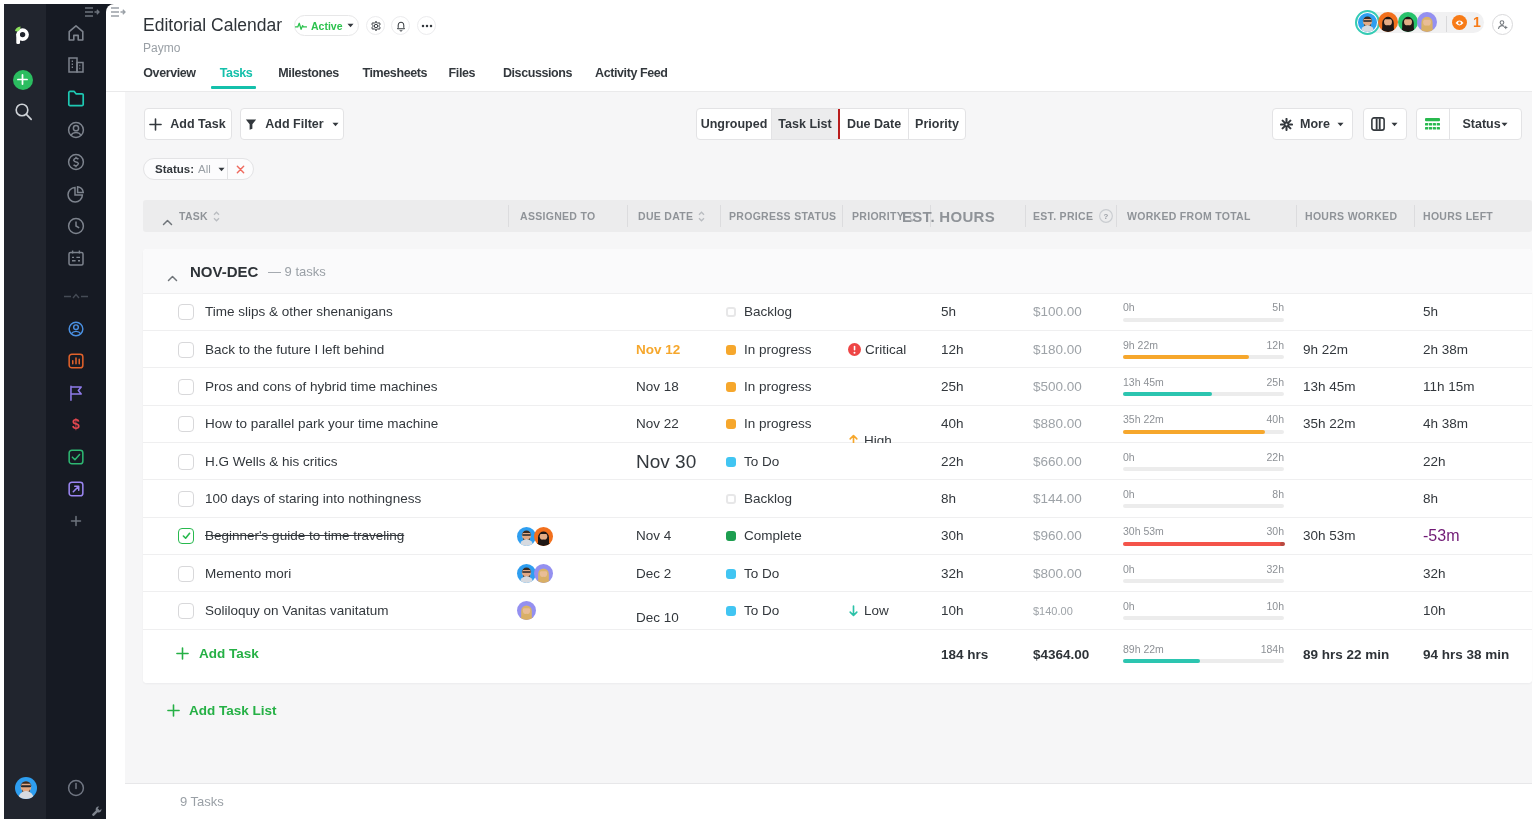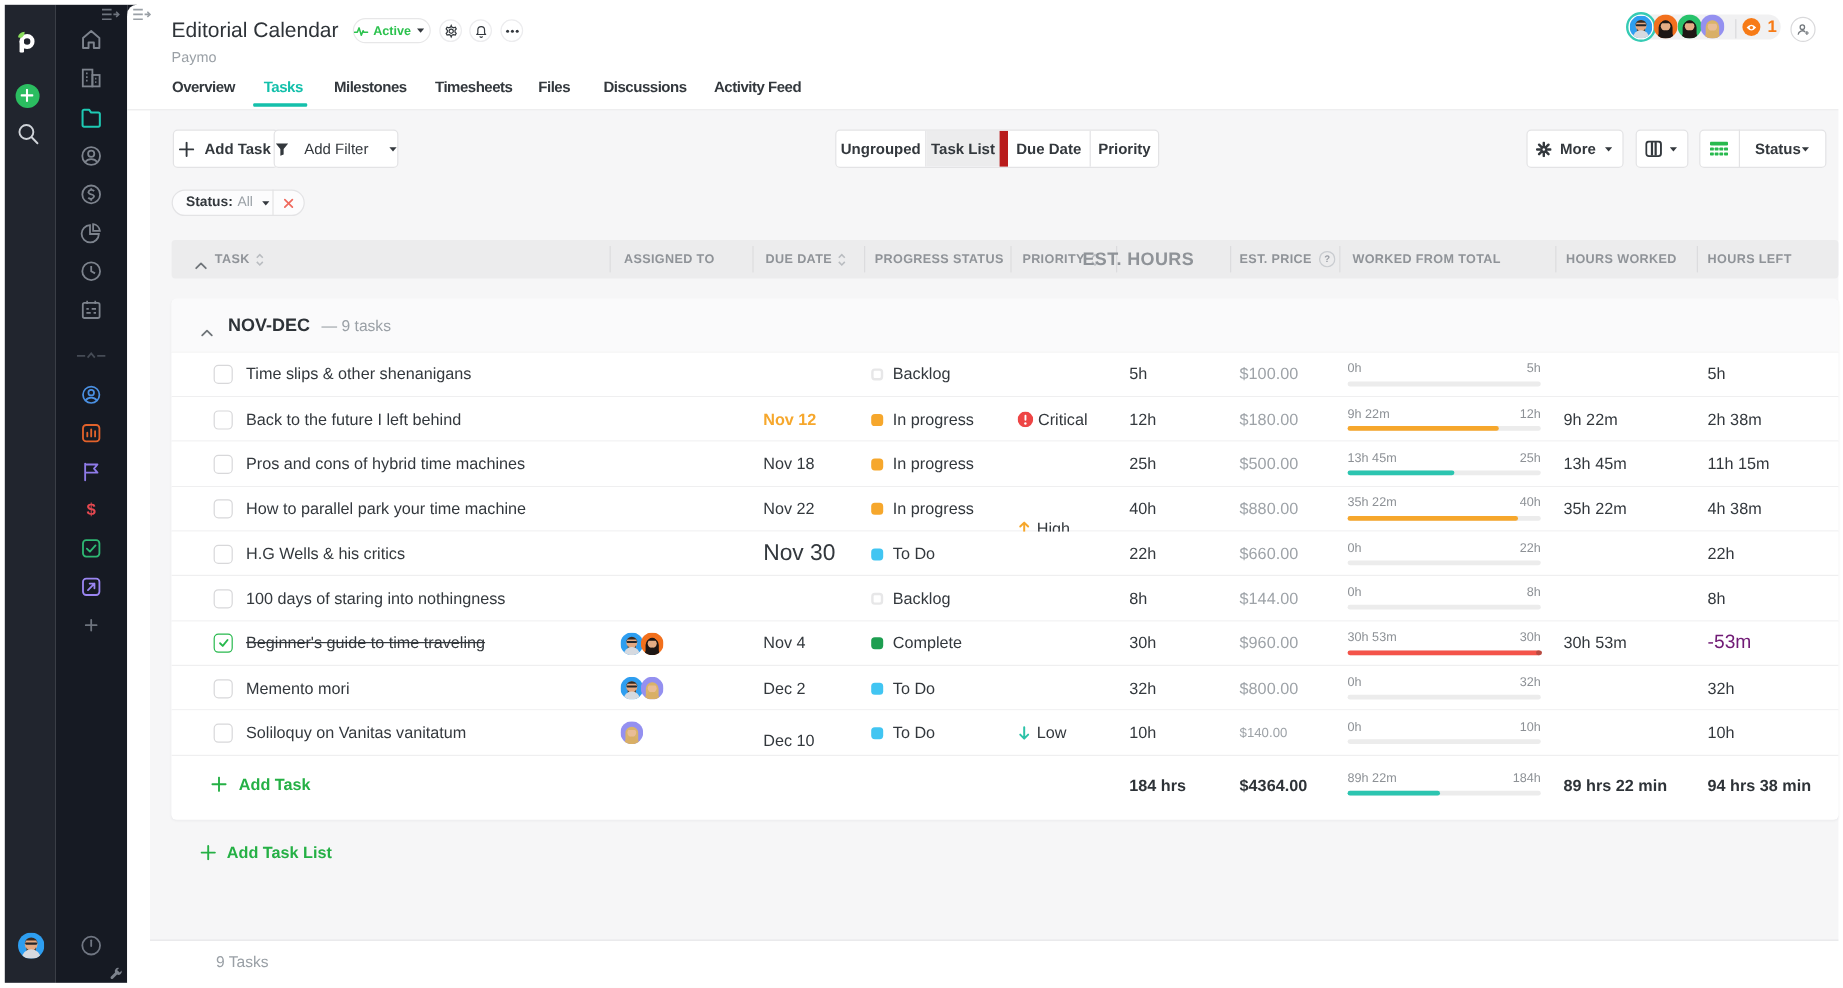--- a/index.html
+++ b/index.html
@@ -137,30 +137,30 @@
 <div class="abs" style="left:448.6px;top:66px;font-size:12.5px;font-weight:700;letter-spacing:-0.4px;color:#33383d">Files</div>
 <div class="abs" style="left:502.9px;top:66px;font-size:12.5px;font-weight:700;letter-spacing:-0.4px;color:#33383d">Discussions</div>
 <div class="abs" style="left:595px;top:66px;font-size:12.5px;font-weight:700;letter-spacing:-0.4px;color:#33383d">Activity Feed</div>
 <div class="abs" style="left:211px;top:85.5px;width:45px;height:3px;background:#14c0ab;border-radius:1px"></div>
 <div class="abs" style="left:106px;top:91px;width:1426px;height:1px;background:#eaeaeb"></div>
 
 <div class="abs flexc" style="left:143.5px;top:108px;width:88px;height:32px;background:#fff;border:1px solid #e3e3e5;border-radius:4px;justify-content:center;font-size:12.5px;font-weight:700;color:#33383d">
   <svg width="13" height="13" viewBox="0 0 14 14" style="margin-right:8px;flex:none">
       <path d="M7 1 L7 13 M1 7 L13 7" stroke="#33383d" stroke-width="1.7" stroke-linecap="round"></path>
     </svg>Add Task</div>
-<div class="abs flexc" style="left:228px;top:108px;width:104px;height:32px;background:#fff;border:1px solid #e3e3e5;border-radius:4px;justify-content:space-between;font-size:12.5px;font-weight:400;color:#33383d">
+<div class="abs flexc" style="left:240px;top:108px;width:104px;height:32px;background:#fff;border:1px solid #e3e3e5;border-radius:4px;justify-content:center;font-size:12.5px;font-weight:700;color:#33383d">
   <svg width="12" height="13" viewBox="0 0 14 14" style="margin-right:8px;flex:none">
       <path d="M1 1.2 L13 1.2 L8.6 6.6 L8.6 12 L5.4 13.2 L5.4 6.6 Z" fill="#33383d"></path>
     </svg>Add Filter
   <span style="width:8px"></span><svg width="7" height="5" viewBox="0 0 7 5" style="flex:none">
       <path d="M0.5 0.8 L3.5 4.2 L6.5 0.8" fill="#33383d"></path>
     </svg></div>
 <div class="abs flexc" style="left:696px;top:108px;height:32px;background:#fff;border:1px solid #e3e3e5;border-radius:4px;overflow:hidden;align-items:stretch">
   <div class="flexc" style="width:75px;justify-content:center;font-size:12.5px;font-weight:700;color:#33383d;border-right:1px solid #e3e3e5">Ungrouped</div>
-  <div class="flexc" style="width:68px;justify-content:center;font-size:12.5px;font-weight:700;color:#33383d;background:#ececed;border-right:7px solid #b91c1c">Task List</div>
+  <div class="flexc" style="width:68px;justify-content:center;font-size:12.5px;font-weight:700;color:#33383d;background:#ececed;border-right:2px solid #b91c1c">Task List</div>
   <div class="flexc" style="width:69px;justify-content:center;font-size:12.5px;font-weight:700;color:#33383d;border-right:1px solid #e3e3e5">Due Date</div>
   <div class="flexc" style="width:56px;justify-content:center;font-size:12.5px;font-weight:700;color:#33383d">Priority</div>
 </div>
 <div class="abs flexc" style="left:1271.5px;top:108px;width:81px;height:32px;background:#fff;border:1px solid #e3e3e5;border-radius:4px;justify-content:center;font-size:12.5px;font-weight:700;color:#33383d">
   <svg width="13" height="13" viewBox="0 0 14 14" style="margin-right:7px;flex:none">
       <path d="M7 1 L7 13 M1 7 L13 7 M2.8 2.8 L11.2 11.2 M11.2 2.8 L2.8 11.2" stroke="#33383d" stroke-width="2.2" stroke-linecap="round"></path>
       <circle cx="7" cy="7" r="2.6" fill="#33383d"></circle>
       <circle cx="7" cy="7" r="1.1" fill="#fff"></circle>
     </svg>More
   <span style="width:7px"></span><svg width="7" height="5" viewBox="0 0 7 5" style="flex:none">

